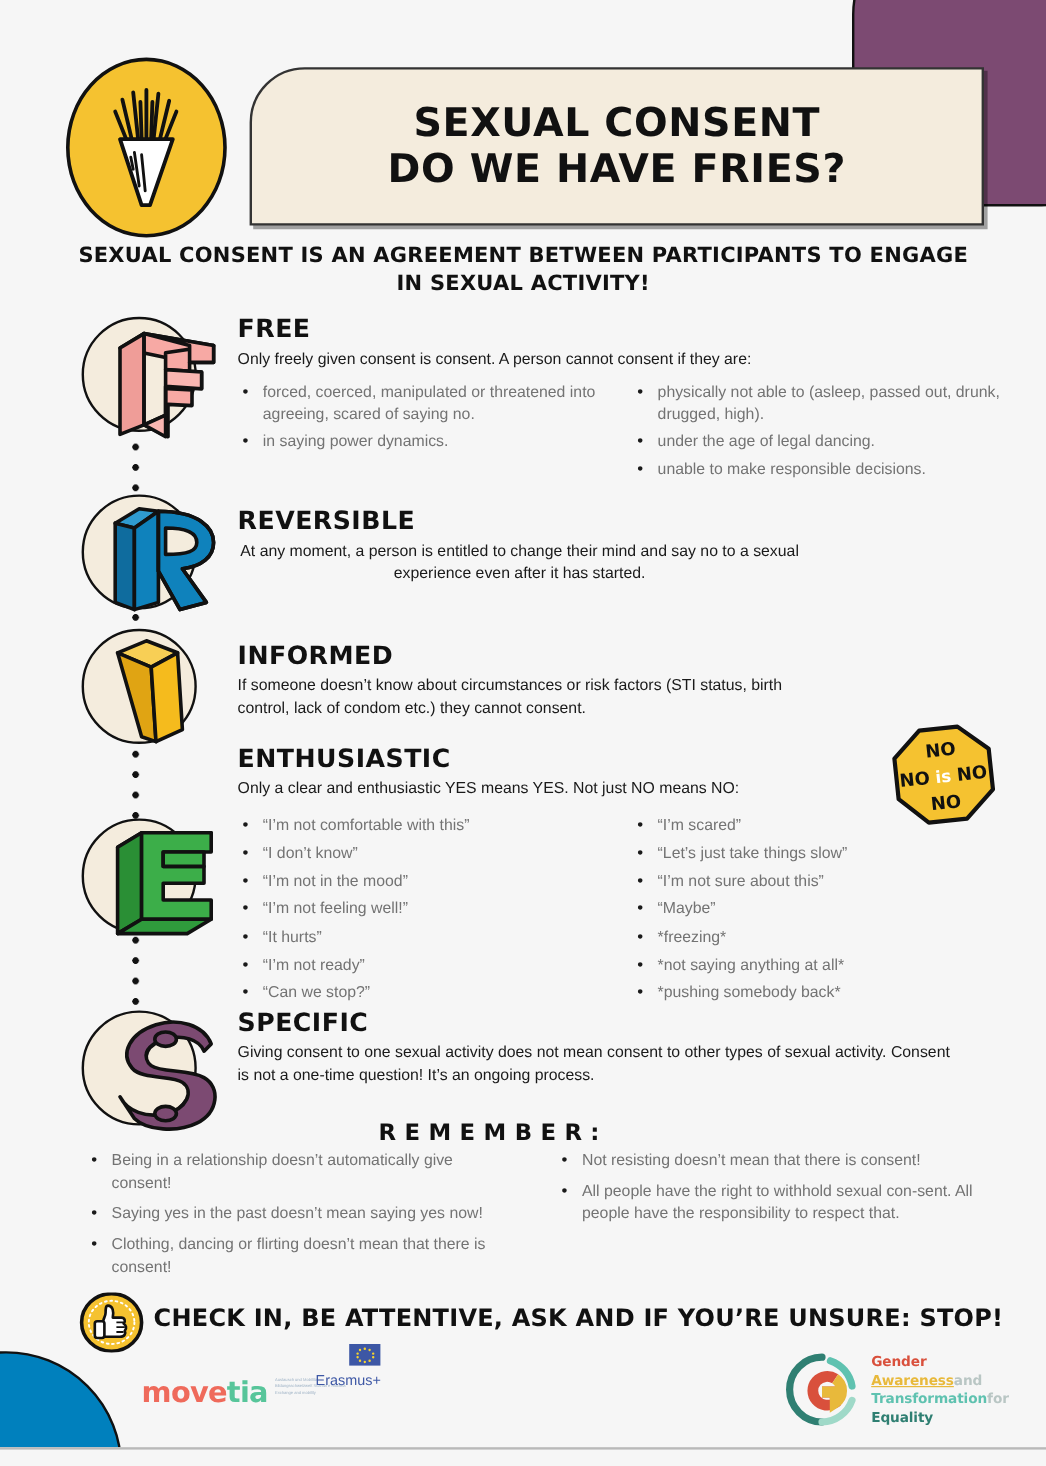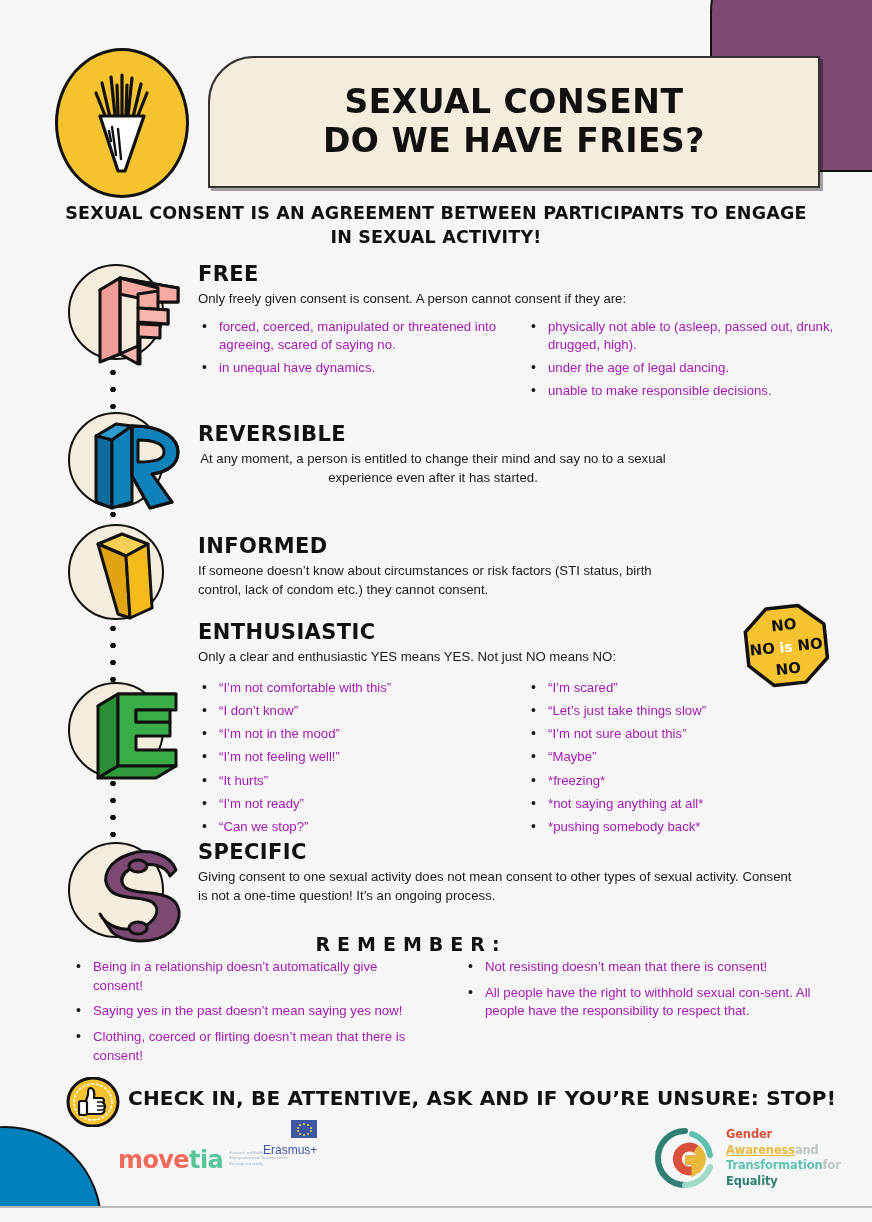--- a/index.html
+++ b/index.html
@@ -131,21 +131,21 @@
   ul.blist{
     list-style:none;
     margin:0;padding:0;
   }
   ul.blist li{
     position:relative;
     padding-left:21px;
     margin-bottom:5px;
     font-size:13.2px;
     line-height:1.38;
-    color:#a21caf;
+    color:#737373;
   }
   ul.blist li:before{
     content:"•";
     position:absolute;
     left:4px; top:-1px;
     font-size:14px;
     color:#1a1a1a;
   }
   .tight li{margin-bottom:2px;}
   
@@ -201,21 +201,21 @@
     font-weight:bold;
     font-size:20px;
     letter-spacing:.2px;
     color:#111;
     white-space:nowrap;
   }
   
   .logo-movetia{
     position:absolute;
     left:118px; top:1148px;
-    display:flex; align-items:center; gap:6px;
+    display:flex; align-items:flex-start; gap:6px;
   }
   .mv-word{
     font-family:"DejaVu Sans", sans-serif;
     font-weight:bold;
     font-size:24px;
     letter-spacing:-.6px;
     line-height:1;
   }
   .mv-a{color:#ef6a5b;}
   .mv-b{color:#57c59a;}
@@ -321,21 +321,21 @@
         </g>
       </svg>
     </div>
     <div class="body">
       <h2 class="head">FREE</h2>
       <p class="lede">Only freely given consent is consent. A person cannot consent if they are:</p>
       <div class="cols">
         <div class="col" style="flex:0 0 315px;">
           <ul class="blist">
             <li>forced, coerced, manipulated or threatened into agreeing, scared of saying no.</li>
-            <li>in unequal have dynamics.</li>
+            <li>in saying power dynamics.</li>
           </ul>
         </div>
         <div class="col">
           <ul class="blist">
             <li>physically not able to (asleep, passed out, drunk, drugged, high).</li>
             <li>under the age of legal dancing.</li>
             <li>unable to make responsible decisions.</li>
           </ul>
         </div>
       </div>
@@ -455,21 +455,21 @@
       <p class="lede" style="max-width:600px;">Giving consent to one sexual activity does not mean consent to other types of sexual activity. Consent is not a one-time question! It’s an ongoing process.</p>
     </div>
   </div>
 
   <div class="remember-title">REMEMBER:</div>
   <div class="remember-cols">
     <div class="col">
       <ul class="blist">
         <li>Being in a relationship doesn’t automatically give consent!</li>
         <li>Saying yes in the past doesn’t mean saying yes now!</li>
-        <li>Clothing, coerced or flirting doesn’t mean that there is consent!</li>
+        <li>Clothing, dancing or flirting doesn’t mean that there is consent!</li>
       </ul>
     </div>
     <div class="col">
       <ul class="blist">
         <li>Not resisting doesn’t mean that there is consent!</li>
         <li>All people have the right to withhold sexual con-sent. All people have the responsibility to respect that.</li>
       </ul>
     </div>
   </div>
 

